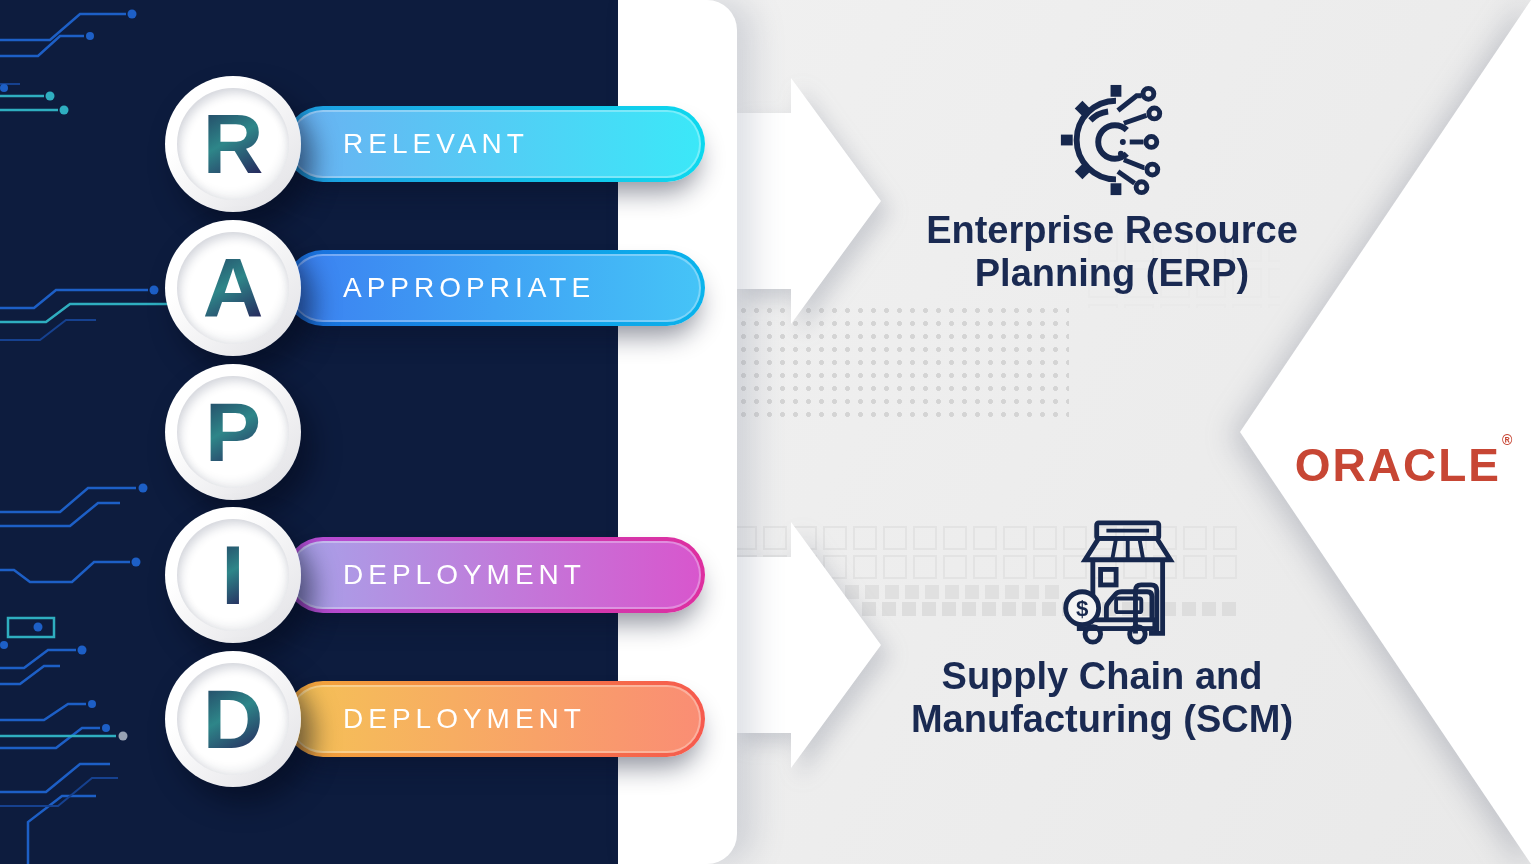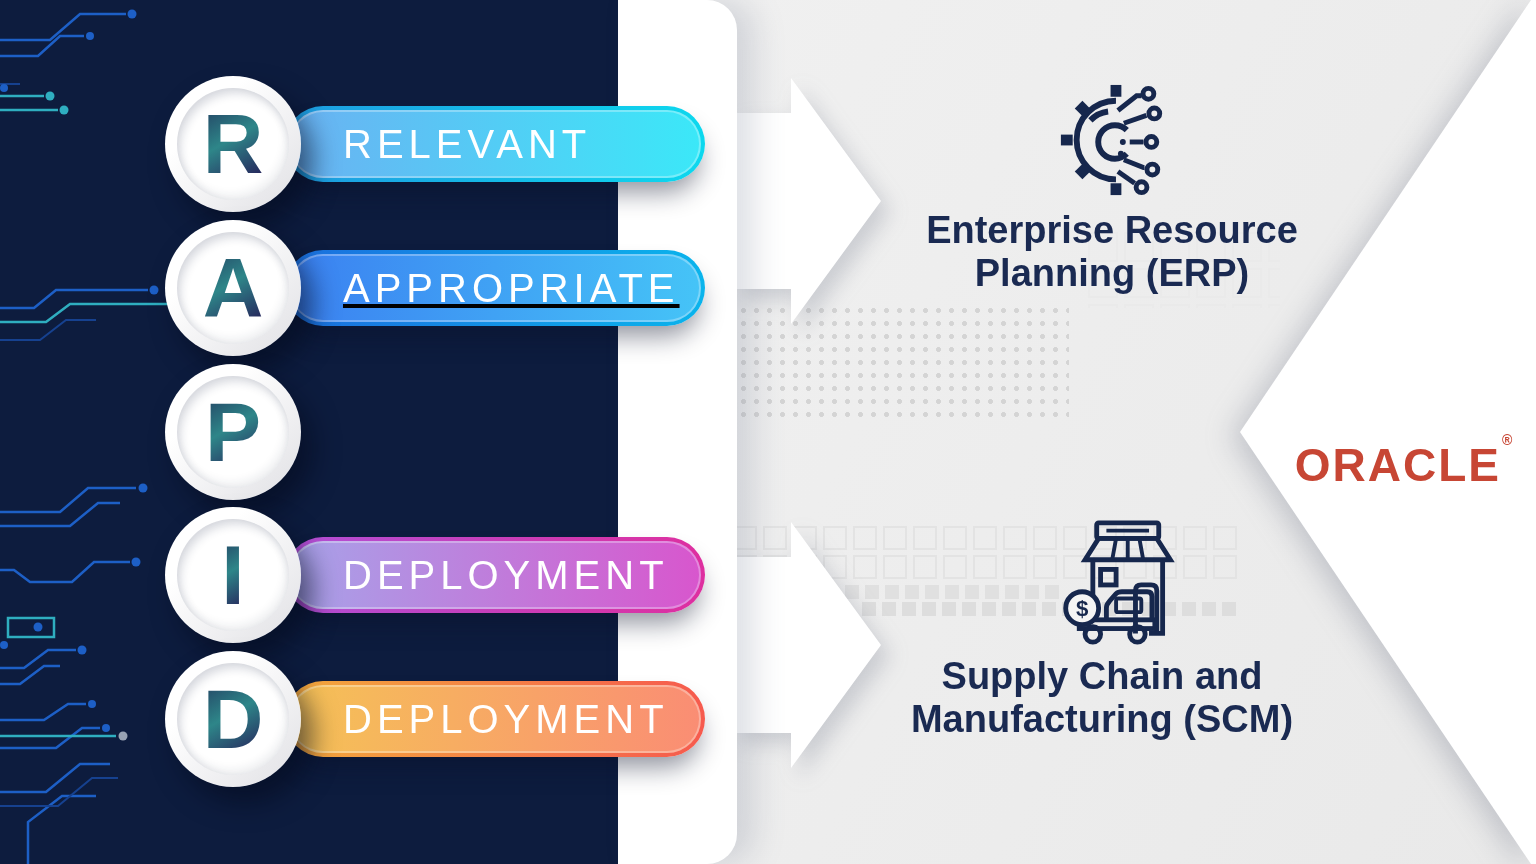--- a/index.html
+++ b/index.html
@@ -43,41 +43,41 @@
   .pill{
     position:absolute;left:120px;top:30px;width:420px;height:76px;
     border-radius:42px;padding:4px;box-sizing:border-box;
     box-shadow:0 16px 26px -6px rgba(8,15,40,0.45);
   }
   .pill-fill{
     width:100%;height:100%;border-radius:38px;display:flex;align-items:center;
     padding-left:54px;box-sizing:border-box;
     box-shadow:inset 0 0 0 2px rgba(255,255,255,0.30);
   }
-  .pill-label{font-size:40px;font-weight:300;color:#ffffff;letter-spacing:5px;white-space:nowrap;}
+  .pill-label{font-size:28px;font-weight:300;color:#ffffff;letter-spacing:5px;white-space:nowrap;}
   .badge{
     position:absolute;left:0;top:0;width:136px;height:136px;border-radius:50%;
     background:linear-gradient(135deg,#ffffff 30%,#e0e0e4 100%);
     box-shadow:12px 16px 26px rgba(4,9,28,0.55);
   }
   .badge-core{
     position:absolute;inset:12px;border-radius:50%;background:#ffffff;
     box-shadow:inset 3px 5px 10px rgba(30,40,70,0.18),inset -3px -5px 10px rgba(30,40,70,0.08);
     display:flex;align-items:center;justify-content:center;
   }
   .badge-letter{
     font-size:84px;font-weight:700;line-height:1;
     background:linear-gradient(150deg,#223a5f 0%,#2e8689 45%,#251152 100%);
     -webkit-background-clip:text;background-clip:text;color:transparent;
   }
   
   .r0 .pill{background:linear-gradient(90deg,#1E9BE0,#0CD8EE);}
   .r0 .pill-fill{background:linear-gradient(90deg,#6BB1F2,#3BE8F8);}
   .r1 .pill{background:linear-gradient(90deg,#1B6EDE,#0AB4EC);}
-  .r1 .pill-fill{background:linear-gradient(90deg,#3B80F1,#45C4F7);text-decoration:underline;}
+  .r1 .pill-fill{background:linear-gradient(90deg,#3B80F1,#45C4F7);}
   .r2 .pill{background:linear-gradient(90deg,#3F7FF0,#6A43EE);}
   .r2 .pill-fill{background:linear-gradient(90deg,#5BA5F4,#7E62F2);}
   .r3 .pill{background:linear-gradient(90deg,#B14FD6,#DE2F9F);}
   .r3 .pill-fill{background:linear-gradient(90deg,#A7A3E9,#D856CD);}
   .r4 .pill{background:linear-gradient(90deg,#F2A93C,#F65A4E);}
   .r4 .pill-fill{background:linear-gradient(90deg,#F5C256,#FA8D74);}
   .row0{top:76px;}.row1{top:220px;}.row2{top:364px;}.row3{top:507px;}.row4{top:651px;}
   
   .target-icon{position:absolute;}
   .icon-erp{left:1055px;top:80px;}

